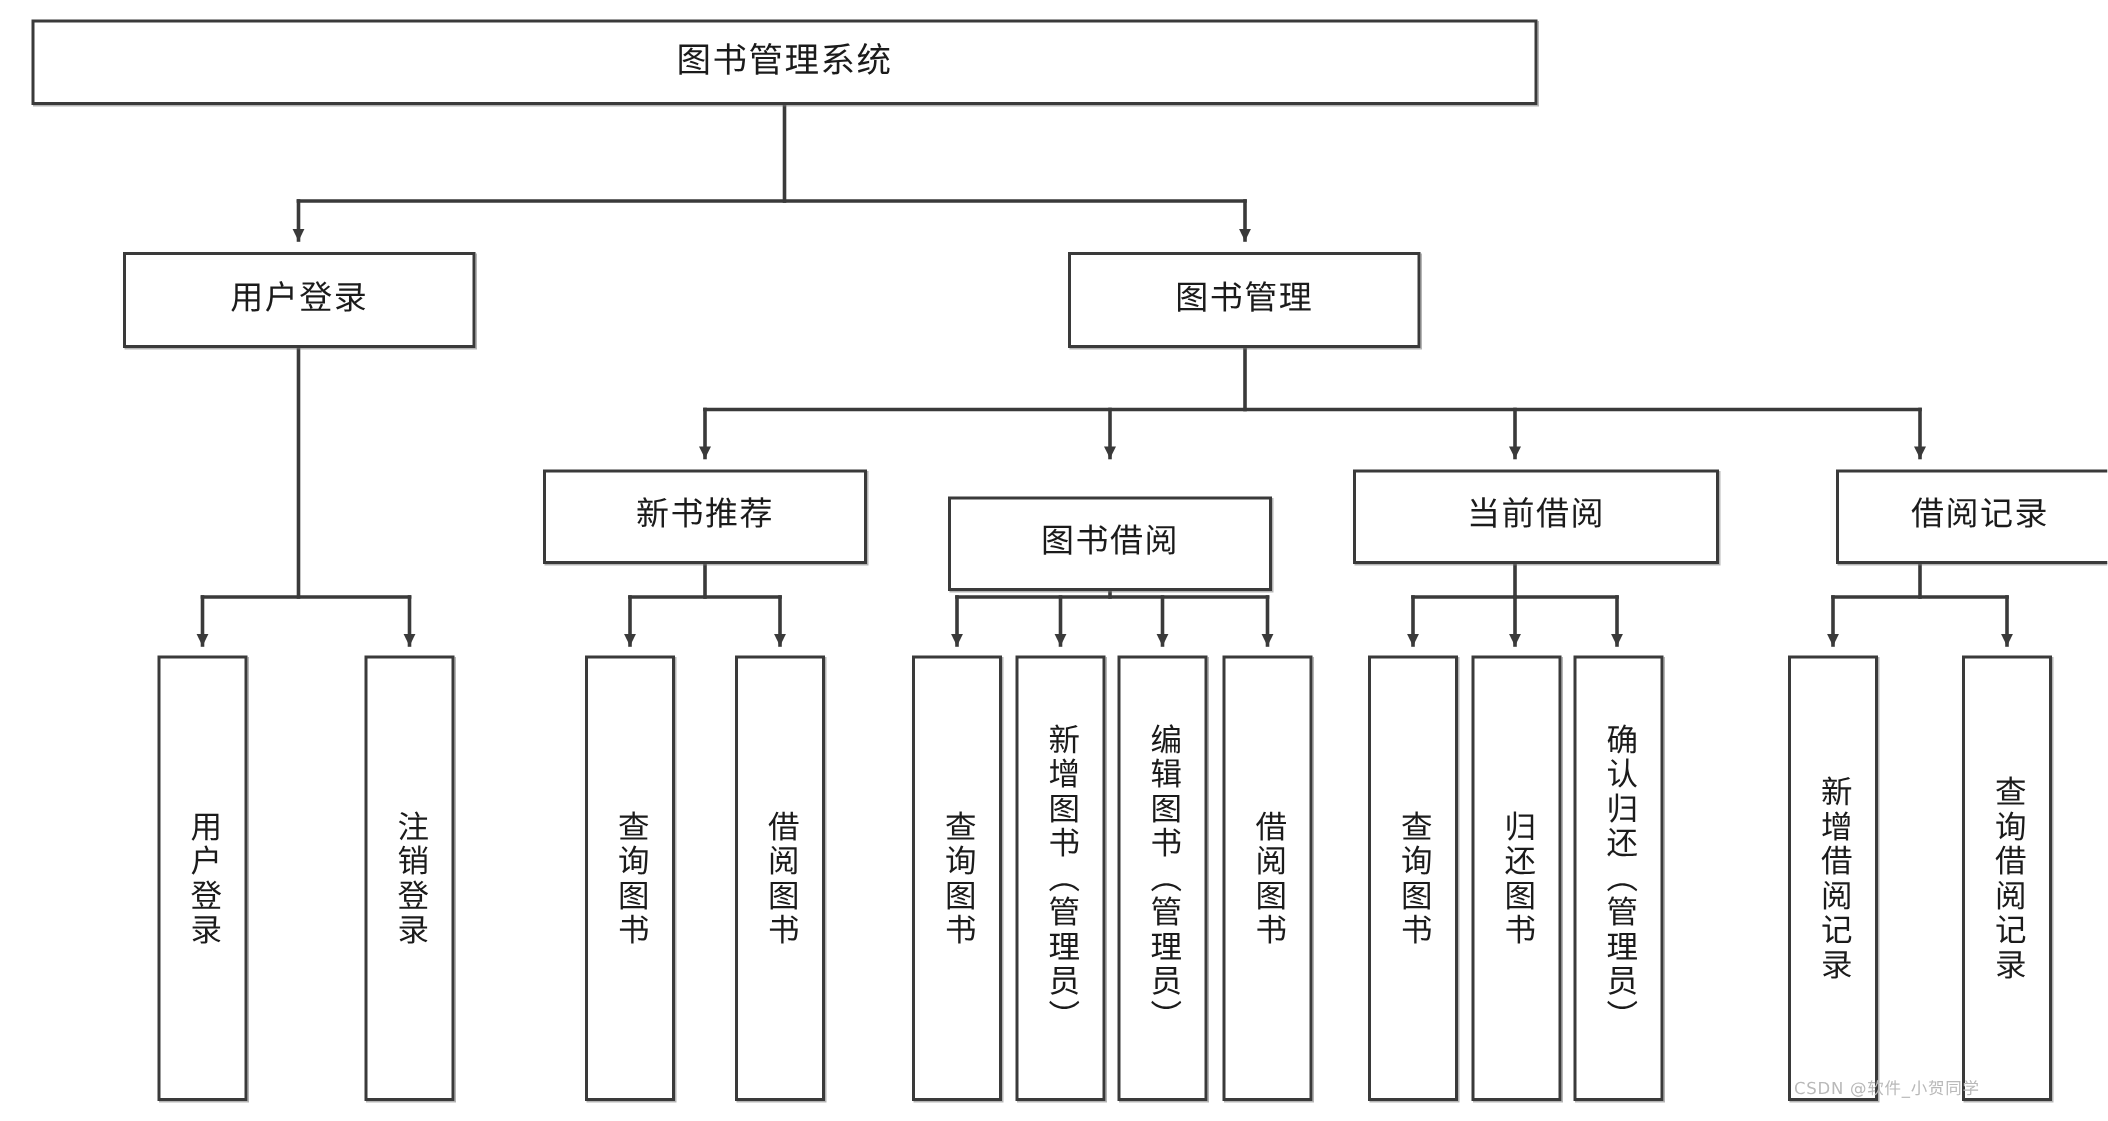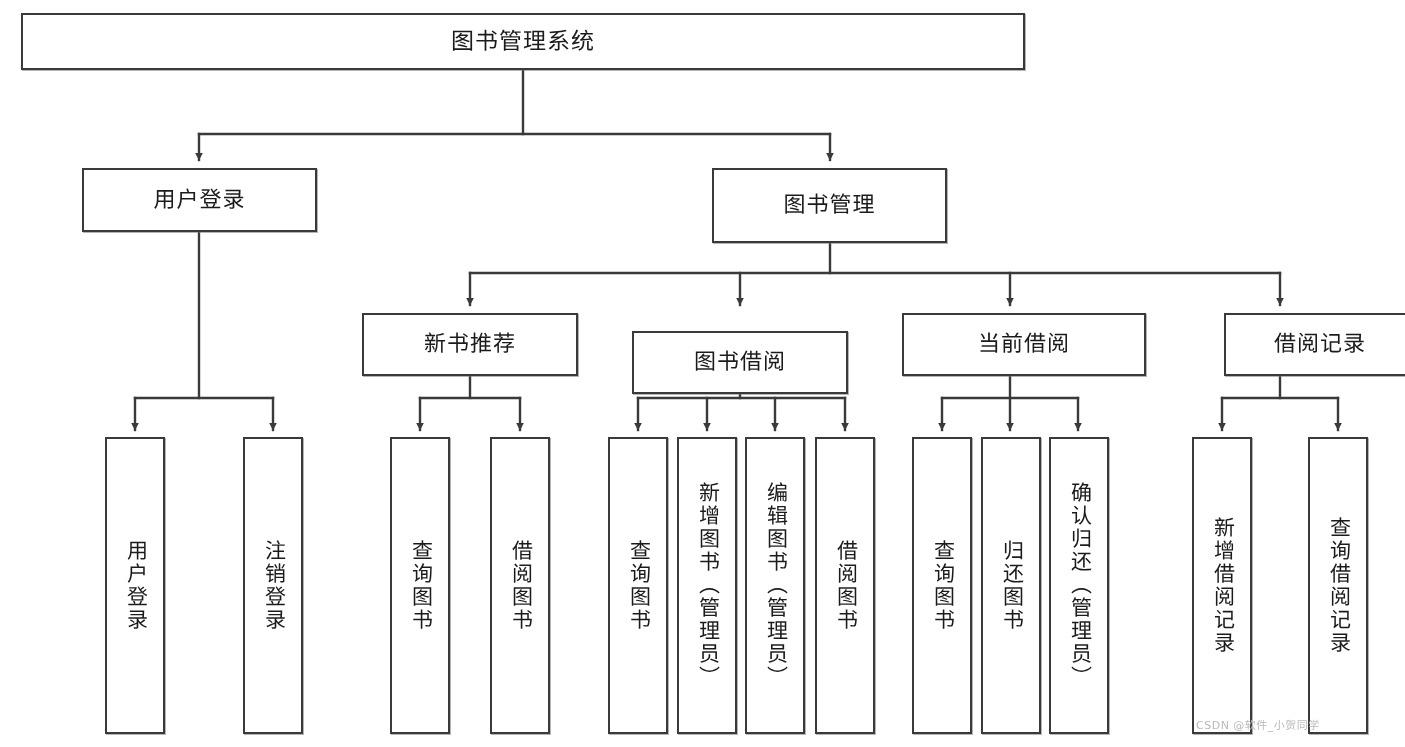--- a/index.html
+++ b/index.html
@@ -127,21 +127,21 @@
     </g>
   </svg>
 
   <div class="node node-h node-root" style="left:21px; top:13px; width:1004px; height:57px;">
     <span>图书管理系统</span>
   </div>
 
   <div class="node node-h" style="left:82px; top:168px; width:235px; height:64px;">
     <span>用户登录</span>
   </div>
-  <div class="node node-h" style="left:712px; top:168px; width:235px; height:75px;">
+  <div class="node node-h" style="left:712px; top:168px; width:235px; height:64px;">
     <span>图书管理</span>
   </div>
 
   <div class="node node-h" style="left:362px; top:313px; width:216px; height:63px;">
     <span>新书推荐</span>
   </div>
   <div class="node node-h" style="left:632px; top:331px; width:216px; height:63px;">
     <span>图书借阅</span>
   </div>
   <div class="node node-h" style="left:902px; top:313px; width:244px; height:63px;">

